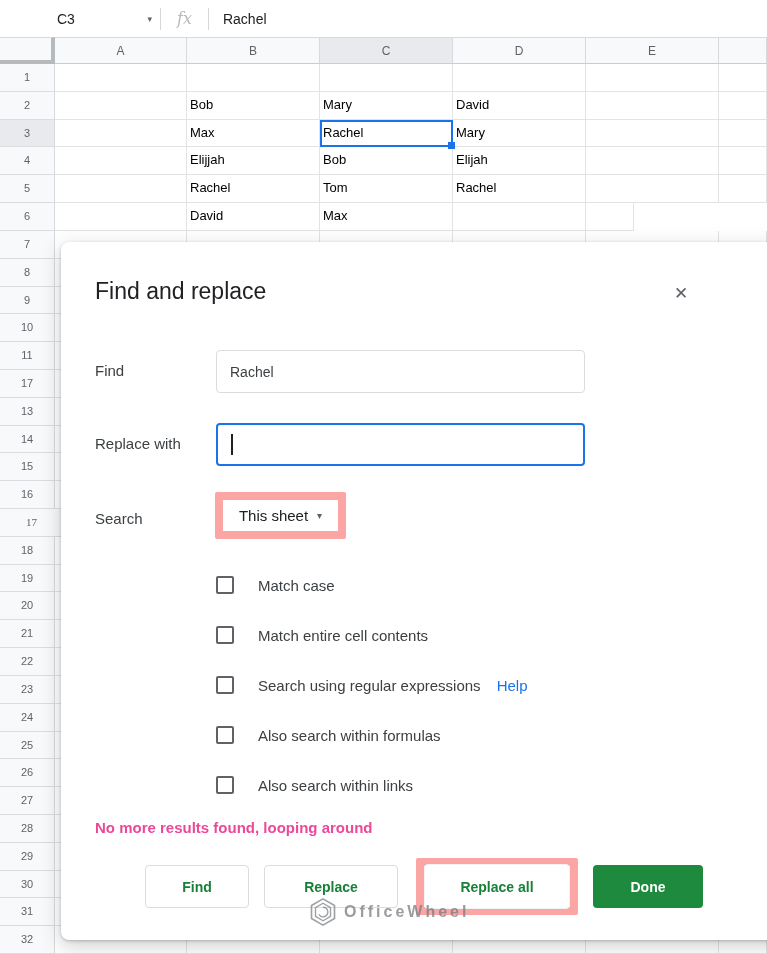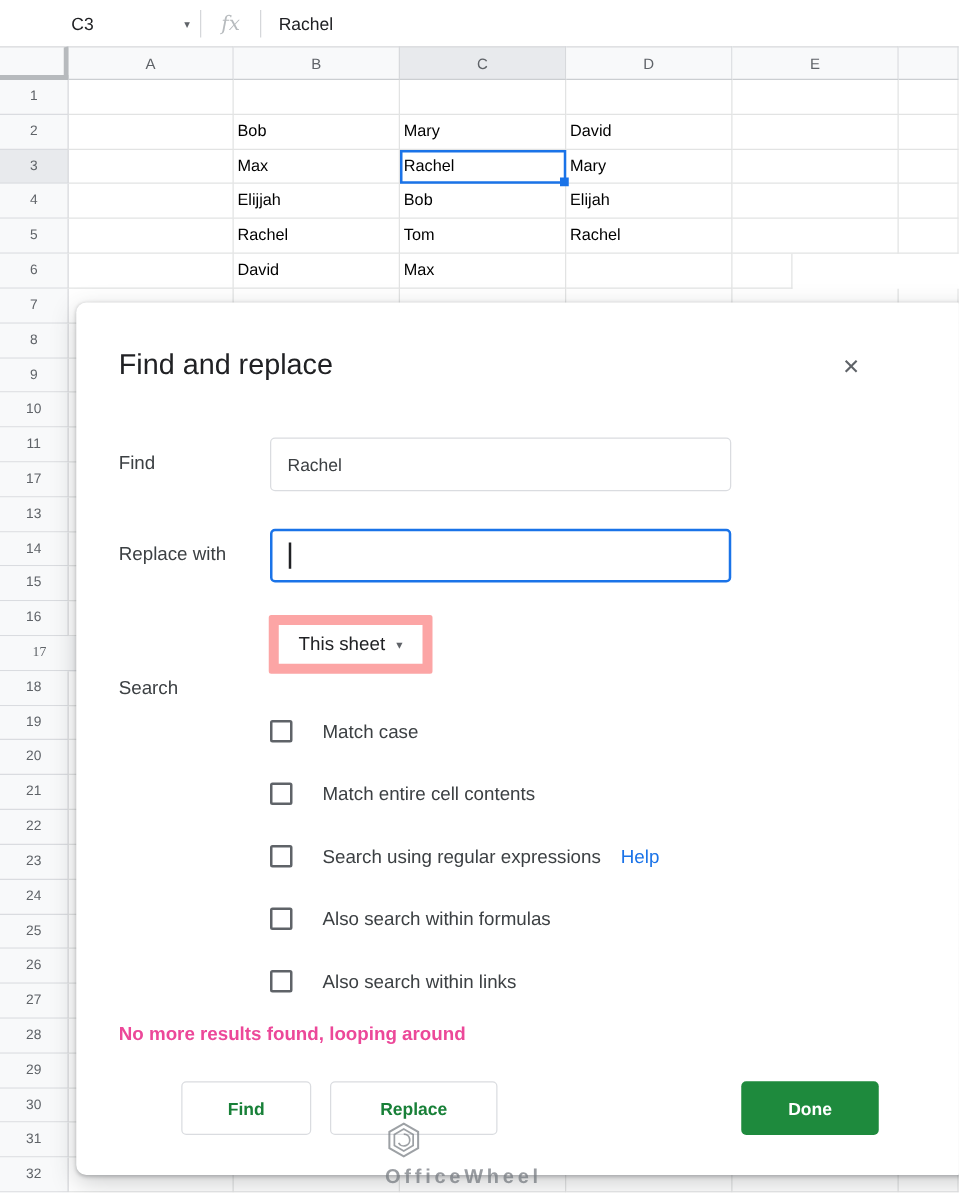--- a/index.html
+++ b/index.html
@@ -50,21 +50,21 @@
   .clabel { font-size:15px; color:#3c4043; white-space:nowrap; }
   .helplink { font-size:15px; color:#1a73e8; margin-left:-8px; cursor:pointer; text-decoration:none; }
   .status { position:absolute; left:34px; top:577px; font-size:15px; font-weight:bold; color:#ec4899; }
   .btn { position:absolute; top:623px; height:43px; border:1px solid #dadce0; border-radius:4px; background:#fff;
          color:#188038; font-size:14px; font-weight:bold; font-family:"Liberation Sans", sans-serif; cursor:pointer; }
   .btn-find { left:84px; width:104px; }
   .btn-replace { left:203px; width:134px; }
   .replall-box { position:absolute; left:355px; top:616px; width:162px; height:57px; display:flex; align-items:center; justify-content:center; }
   .btn-replace-all { position:static; width:150px; height:45px; border:1px solid #f1f3f4; }
   .btn-done { left:532px; width:110px; background:#1e8a3d; border:none; color:#fff; }
-  .watermark { position:absolute; left:247px; top:655px; display:flex; align-items:flex-start; gap:6px; opacity:.75;flex-direction:column; }
+  .watermark { position:absolute; left:247px; top:655px; display:flex; align-items:center; gap:6px; opacity:.75; }
   .wm-text { font-size:16px; color:#777c82; letter-spacing:3px; font-weight:bold; }
 </style>
 </head>
 <body>
 
 <div class="topbar">
   <div class="namebox">
     <span>C3</span>
     <span class="caret">▾</span>
   </div>
@@ -384,21 +384,21 @@
   <div class="inp" style="top:108px;">
     <span>Rachel</span>
   </div>
 
   <div class="fld-label" style="top:193px;">Replace with</div>
   <div class="inp focused" style="top:181px;">
     <span class="caret-bar"></span>
     <span></span>
   </div>
 
-  <div class="fld-label" style="top:268px;margin-top:32px;">Search</div>
+  <div class="fld-label" style="top:268px;">Search</div>
   <div class="search-box red-annot">
     <div class="select-ctl">
       <span>This sheet</span>
       <span class="dd">▾</span>
     </div>
   </div>
 
   <div id="cb-container">
       <div class="cb-row" style="top: 330px;">
         <span class="cbox"></span>
@@ -420,20 +420,23 @@
       <div class="cb-row" style="top: 530px;">
         <span class="cbox"></span>
         <span class="clabel">Also search within links</span>
       </div>
     </div>
 
   <div class="status">No more results found, looping around</div>
 
   <button class="btn btn-find">Find</button>
   <button class="btn btn-replace">Replace</button>
+  <div class="replall-box red-annot">
+    <button class="btn btn-replace-all">Replace all</button>
+  </div>
   <button class="btn btn-done">Done</button>
 
   <div class="watermark">
     <svg width="30" height="30" viewBox="0 0 24 24">
       <path d="M12 1.5 L21.2 6.8 V17.2 L12 22.5 L2.8 17.2 V6.8 Z" fill="none" stroke="#7d8288" stroke-width="1.3"></path>
       <path d="M12 5 L18 8.5 V15.5 L12 19 L6 15.5 V8.5 Z" fill="none" stroke="#7d8288" stroke-width="1.1"></path>
       <path d="M12 8.2 a3.8 3.8 0 1 1 -3.3 5.6" fill="none" stroke="#7d8288" stroke-width="1.1"></path>
     </svg>
     <span class="wm-text">OfficeWheel</span>
   </div>

